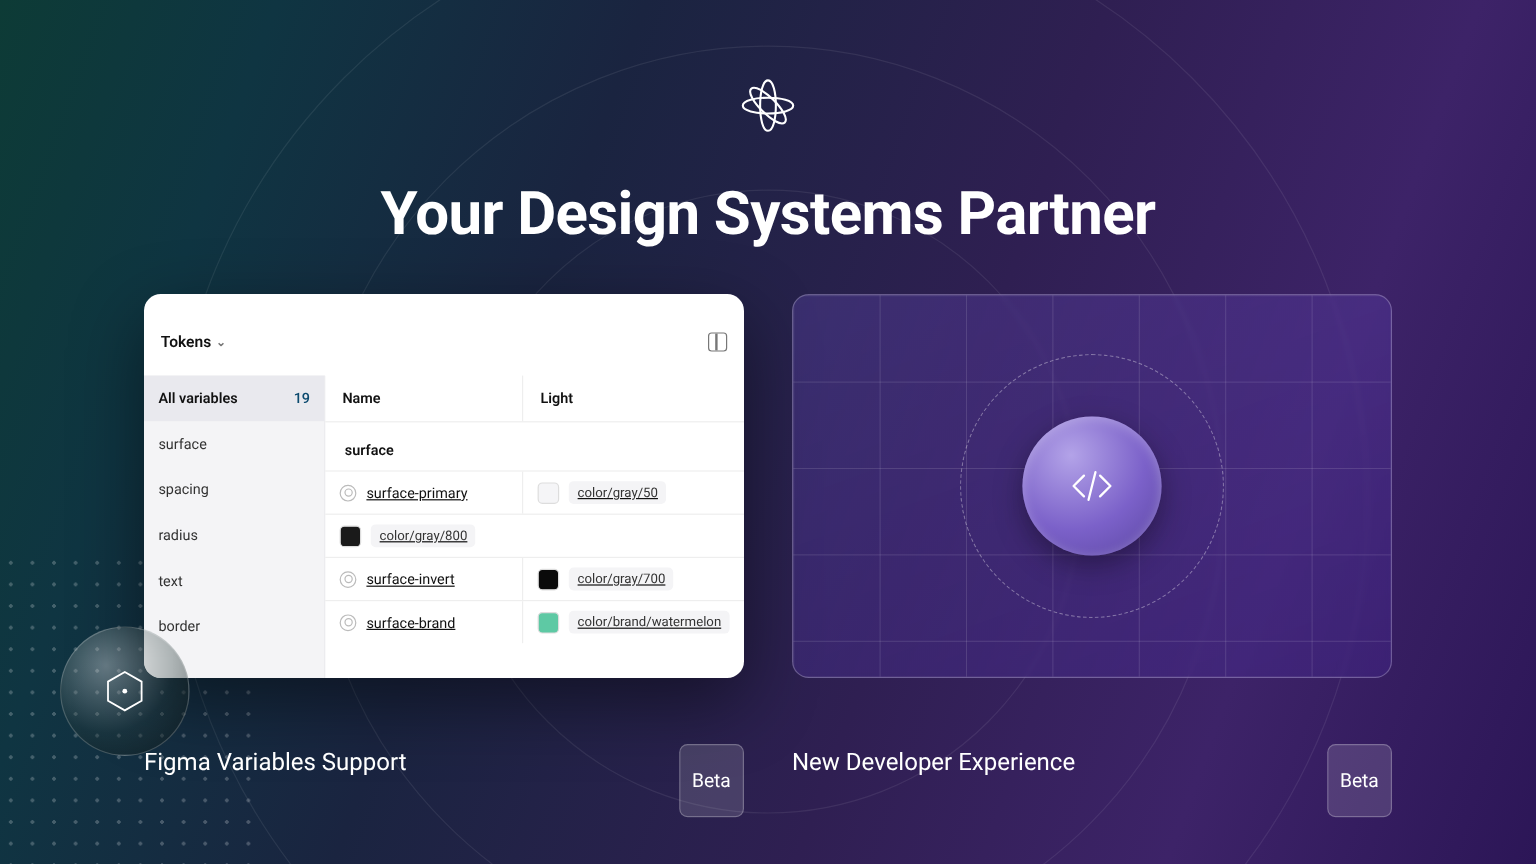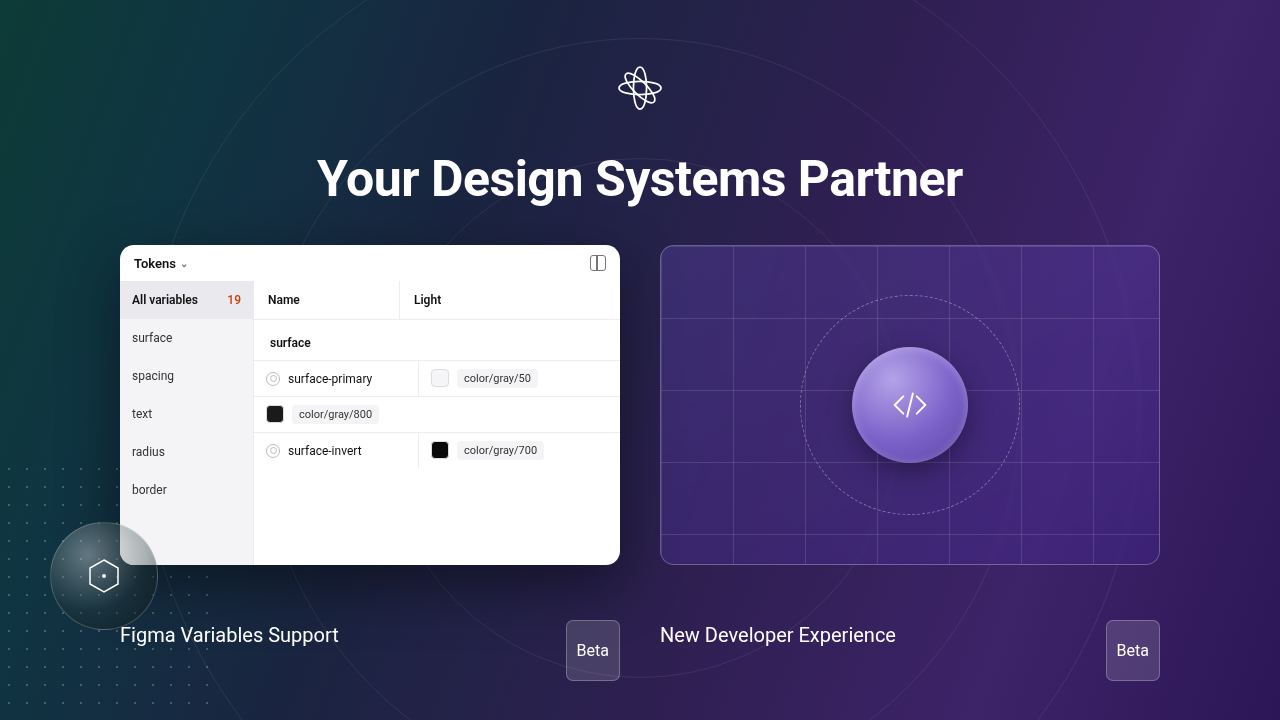--- a/index.html
+++ b/index.html
@@ -19,39 +19,39 @@
 .dots { position:absolute; left:0; bottom:0; width:220px; height:260px; pointer-events:none;
   background-image:radial-gradient(rgba(255,255,255,.22) 1.5px, transparent 1.5px);
   background-size:18px 18px;
 }
 .hero-icon { position:absolute; left:50%; top:60px; transform:translateX(-50%); }
 .hero-icon svg { width:56px; height:56px; stroke:#fff; fill:none; stroke-width:2; }
 .headline { position:absolute; left:50%; top:150px; transform:translateX(-50%); font-size:50px; font-weight:700; letter-spacing:-.5px; white-space:nowrap; }
 .cards { position:absolute; top:245px; left:50%; transform:translateX(-50%); display:flex; gap:40px; }
 
 .tokens-card { width:500px; height:320px; background:#fff; color:#111; border-radius:14px; overflow:hidden; display:flex; flex-direction:column; box-shadow:0 20px 60px rgba(0,0,0,.45); }
-.tokens-head { display:flex; align-items:center; padding:10px 14px; font-size:13px; font-weight:600; }
+.tokens-head { display:flex; align-items:center; padding:20px 14px; font-size:13px; font-weight:600;margin-top:12px; }
 .tokens-head .chev { margin-left:4px; opacity:.6; font-size:10px; }
 .tokens-head-spacer{flex:1;}
 .panel-icon { width:16px;height:16px;border:1.5px solid #777;border-radius:3px;position:relative;}
 .panel-icon:before{content:"";position:absolute;left:5px;top:0;bottom:0;width:1.5px;background:#777;}
 .tokens-body { display:flex; flex:1; min-height:0; }
-.sidebar { width:134px; background:#f4f4f6; font-size:12px; display:flex; flex-direction:column; border-right:1px solid #ececef; }
+.sidebar { width:162px; background:#f4f4f6; font-size:12px; display:flex; flex-direction:column; border-right:1px solid #ececef; }
 .sidebar .allvars { padding:12px 12px; font-weight:600; font-size:12px; display:flex; justify-content:space-between; align-items:center; background:#e9e9ee; }
-.sidebar .allvars .cnt { color:#c2410c; font-weight:500; }
+.sidebar .allvars .cnt { color:#0c4a6e; font-weight:500; }
 .sidebar .cat { padding:12px 12px; color:#333; cursor:pointer; }
 .main { flex:1; display:flex; flex-direction:column; font-size:12px; }
 .col-head { display:flex; border-bottom:1px solid #eee; }
 .col-head div { padding:12px 14px; font-weight:600; }
-.col-name{width:146px; border-right:1px solid #eee;}
+.col-name{width:165px; border-right:1px solid #eee;}
 .col-light{flex:1;}
 .section-label { padding:16px 16px 10px; font-weight:600; }
-.row { display:flex; border-top:1px solid #eee; }
+.row { display:flex; border-top:1px solid #eee;text-decoration:underline; }
 .row .cell-name { width:165px; padding:10px 12px; display:flex; align-items:center; gap:8px; border-right:1px solid #eee;}
-.row .cell-light { flex:1; padding:8px 12px; display:flex; align-items:flex-start; gap:8px; }
+.row .cell-light { flex:1; padding:8px 12px; display:flex; align-items:flex-end; gap:8px; }
 .type-ico { width:14px;height:14px;border:1.3px solid #bbb;border-radius:50%;position:relative;flex-shrink:0;}
 .type-ico:after{content:"";position:absolute;left:3px;top:2px;width:5px;height:5px;border:1.3px solid #bbb;border-radius:50%;}
 .swatch{width:18px;height:18px;border-radius:4px;border:1px solid #ddd;flex-shrink:0;}
 .alias{background:#f4f4f6;border-radius:4px;padding:3px 7px;font-size:11px;color:#333;}
 
 .dev-card { width:500px; height:320px; border-radius:14px; position:relative; border:1px solid rgba(255,255,255,.25);
   background:linear-gradient(160deg, rgba(120,90,220,.25), rgba(70,40,150,.35));
   backdrop-filter:blur(2px); overflow:hidden; }
 .grid-lines{position:absolute;inset:0;
   background-image:
@@ -107,22 +107,22 @@
     </div>
     <div class="tokens-body">
       <div class="sidebar">
         <div class="allvars">
           <span>All variables</span>
           <span class="cnt">19</span>
         </div>
         <div id="sidebar-cats">
             <div class="cat">surface</div>
             <div class="cat">spacing</div>
+            <div class="cat">radius</div>
             <div class="cat">text</div>
-            <div class="cat">radius</div>
             <div class="cat">border</div>
           </div>
       </div>
       <div class="main">
         <div class="col-head">
           <div class="col-name">Name</div>
           <div class="col-light">Light</div>
         </div>
         <div class="section-label">surface</div>
         <div id="rows">
@@ -145,20 +145,30 @@
             <div class="row">
               <div class="cell-name">
                 <span class="type-ico"></span>
                 <span>surface-invert</span>
               </div>
               <div class="cell-light">
                 <span class="swatch" style="background:#0a0a0a"></span>
                 <span class="alias">color/gray/700</span>
               </div>
             </div>
+            <div class="row">
+              <div class="cell-name">
+                <span class="type-ico"></span>
+                <span>surface-brand</span>
+              </div>
+              <div class="cell-light">
+                <span class="swatch" style="background:#5ec9a4"></span>
+                <span class="alias">color/brand/watermelon</span>
+              </div>
+            </div>
           </div>
       </div>
     </div>
   </div>
 
   <div class="dev-card">
     <div class="grid-lines"></div>
     <div class="dashed-circle"></div>
     <div class="code-ball">
       <svg viewBox="0 0 48 48">

